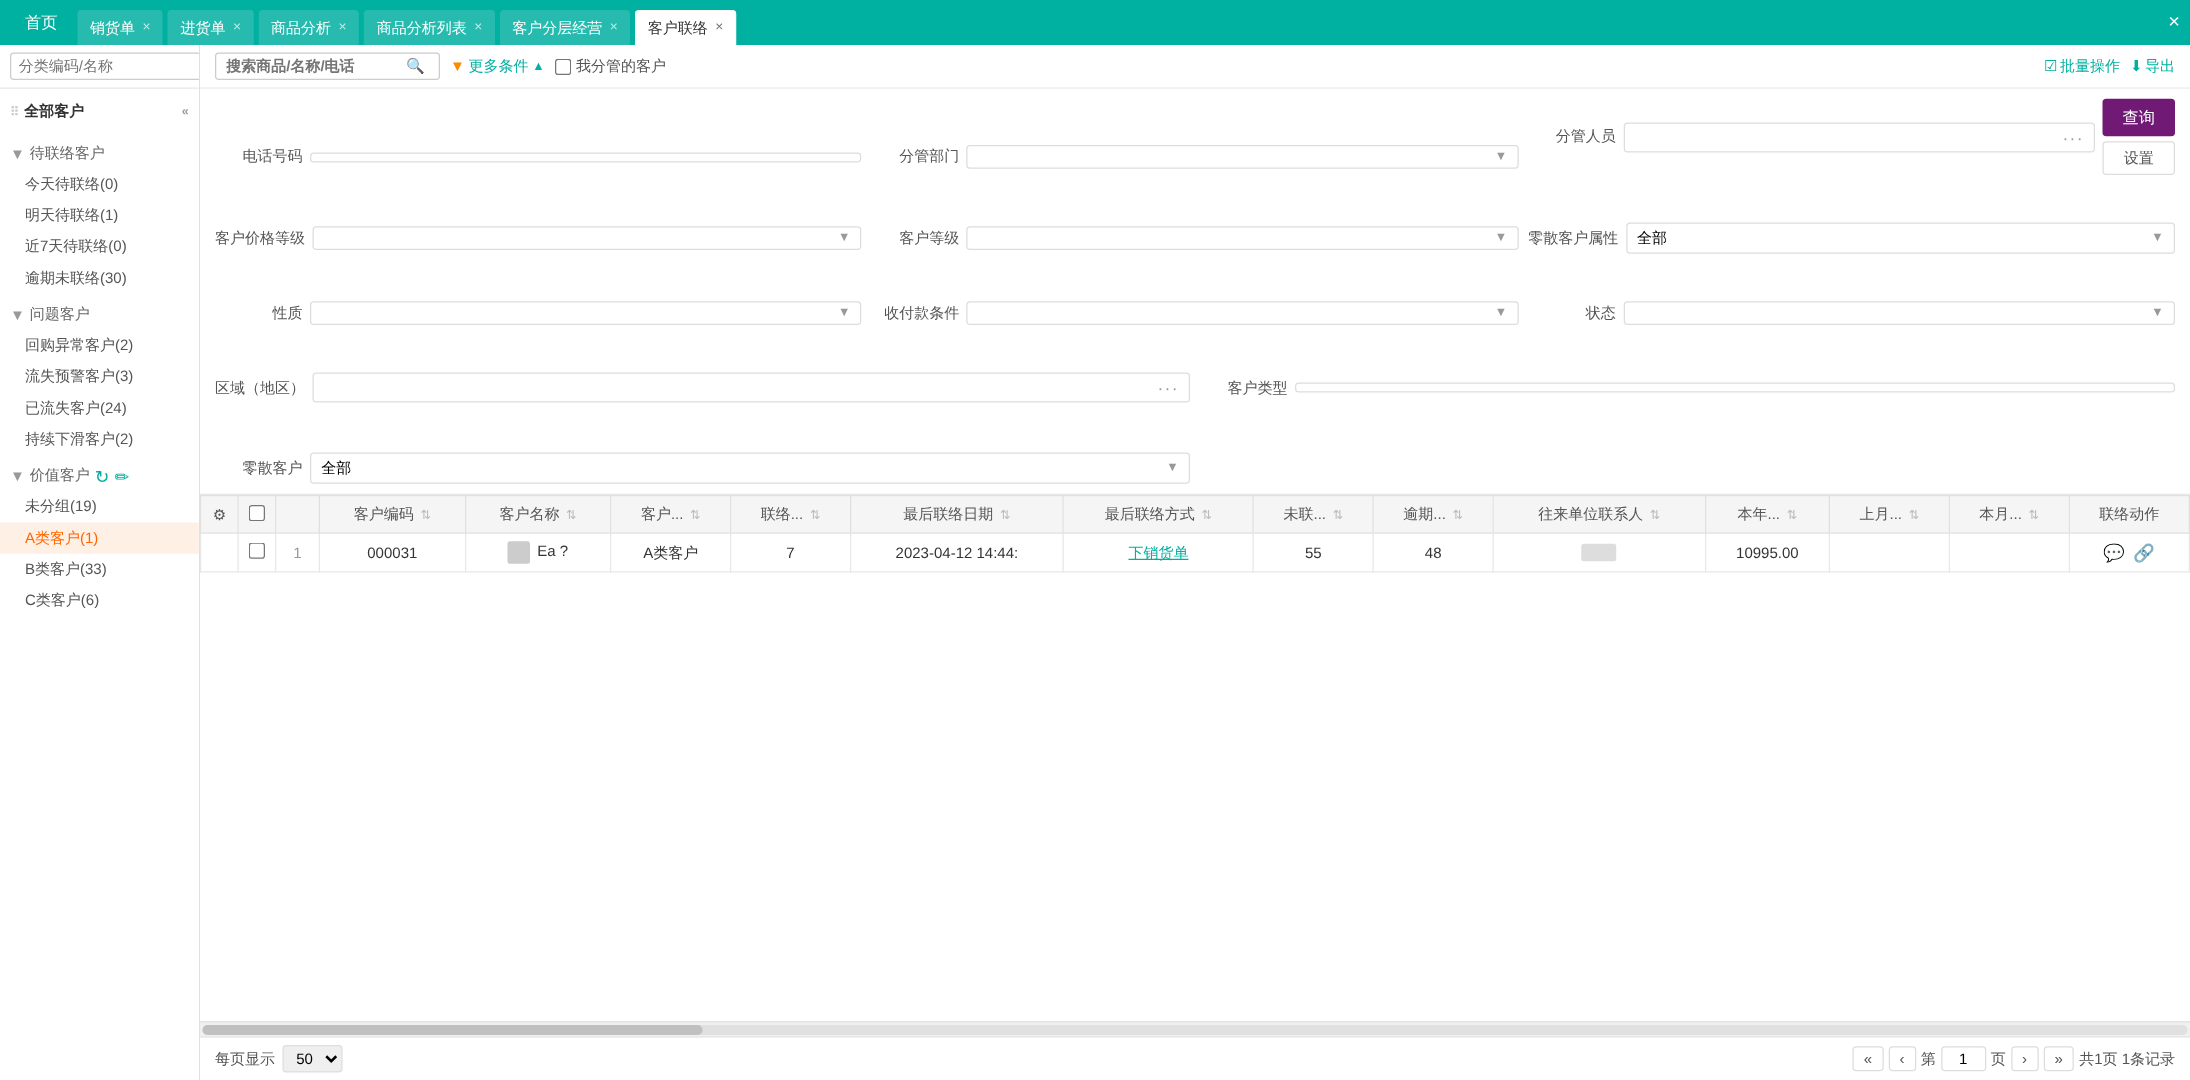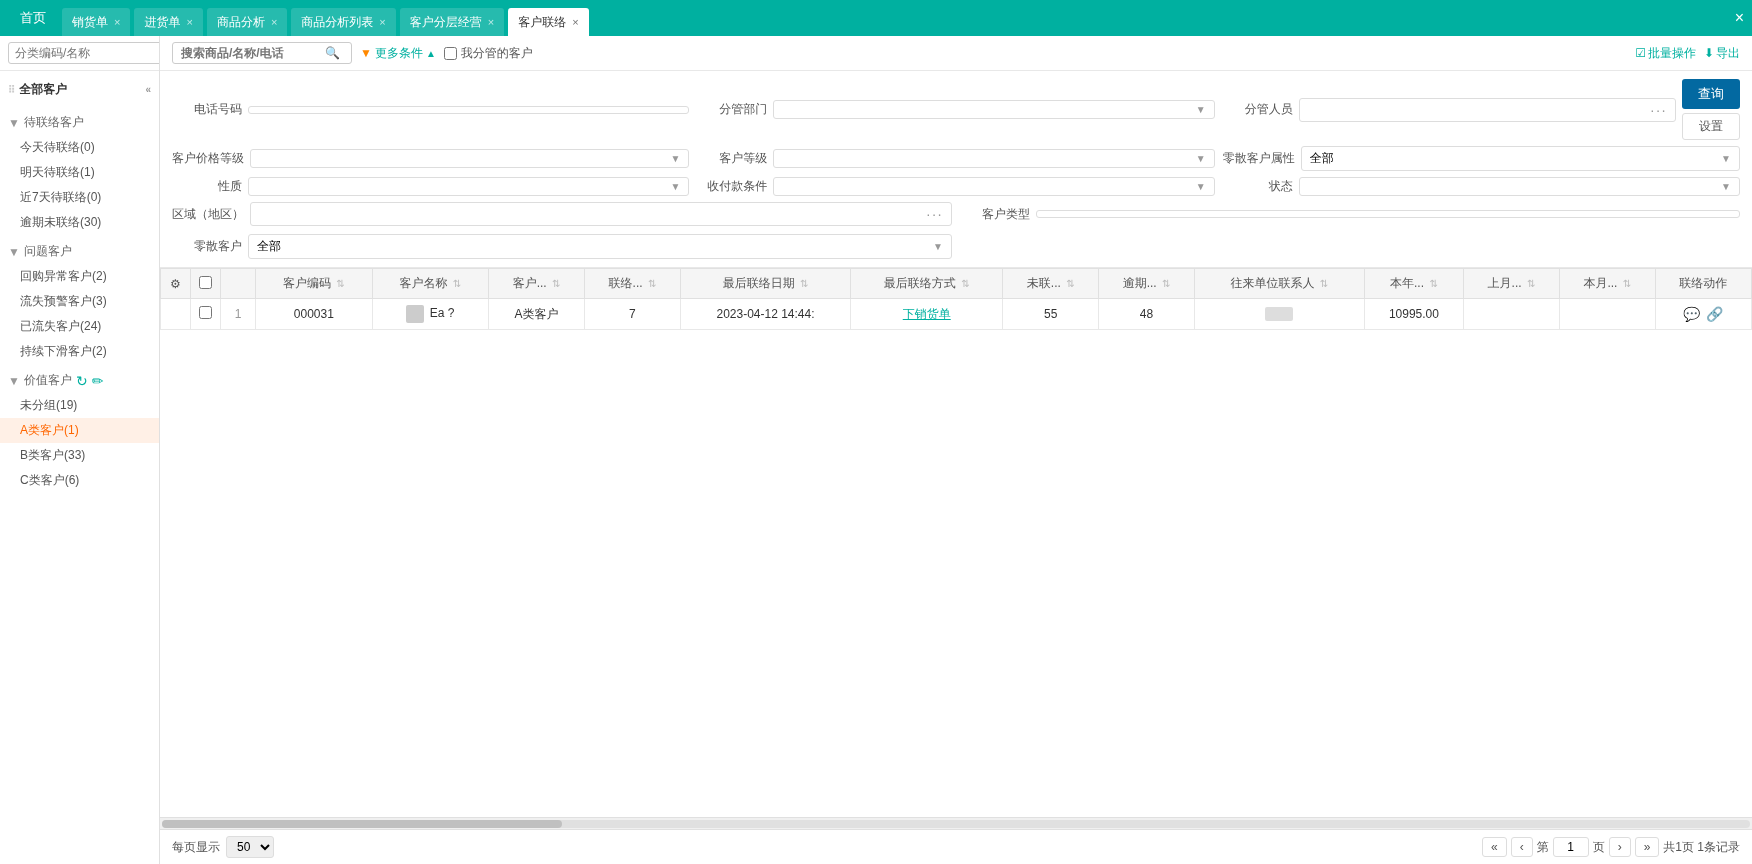--- a/index.html
+++ b/index.html
@@ -38,26 +38,26 @@
 
     
     .filter-toolbar { padding: 6px 12px; border-bottom: 1px solid #e8e8e8; display: flex; align-items: center; gap: 8px; background: #fff; }
     .filter-search { display: flex; align-items: center; border: 1px solid #ccc; border-radius: 3px; padding: 3px 8px; width: 180px; gap: 4px; }
     .filter-search input { border: none; outline: none; font-size: 12px; width: 140px; font-weight: bold; }
     .filter-more { display: flex; align-items: center; color: #00b0a0; cursor: pointer; gap: 3px; font-size: 12px; }
     .filter-checkbox { display: flex; align-items: center; gap: 4px; color: #555; cursor: pointer; }
     .right-actions { margin-left: auto; display: flex; align-items: center; gap: 8px; }
     .btn-batch { color: #00b0a0; cursor: pointer; display: flex; align-items: center; gap: 2px; }
     .btn-export { color: #00b0a0; cursor: pointer; display: flex; align-items: center; gap: 2px; }
-    .filter-row { display: flex; align-items: center; gap: 6px; }
+    .filter-row { display: flex; align-items: center; gap: 6px; margin-top: 32px; }
     .filter-label { color: #555; white-space: nowrap; min-width: 70px; text-align: right; }
     .filter-input { flex: 1; border: 1px solid #ddd; border-radius: 3px; padding: 3px 8px; font-size: 12px; display: flex; align-items: center; justify-content: space-between; cursor: pointer; background: #fff; }
     .filter-input .arrow { color: #999; font-size: 10px; }
     .filter-input .dots { color: #999; font-size: 14px; letter-spacing: 1px; }
-    .btn-query { background: #0369a1; color: #fff; border: none; border-radius: 3px; padding: 6px 16px; cursor: pointer; font-size: 13px; }
+    .btn-query { background: #701a75; color: #fff; border: none; border-radius: 3px; padding: 6px 16px; cursor: pointer; font-size: 13px; }
     .btn-settings { background: #fff; color: #555; border: 1px solid #ddd; border-radius: 3px; padding: 4px 12px; cursor: pointer; font-size: 12px; }
     .query-btns { display: flex; flex-direction: column; gap: 4px; justify-content: center; }
 
     
     .table-area { flex: 1; overflow: auto; background: #fff; }
     table { width: 100%; border-collapse: collapse; }
     thead tr { background: #f5f5f5; }
     th { border: 1px solid #e0e0e0; padding: 6px 8px; text-align: center; color: #555; font-weight: normal; white-space: nowrap; font-size: 12px; position: relative; cursor: pointer; }
     th .col-sort { color: #bbb; font-size: 10px; margin-left: 2px; }
     td { border: 1px solid #e8e8e8; padding: 6px 8px; color: #333; font-size: 12px; text-align: center; }

